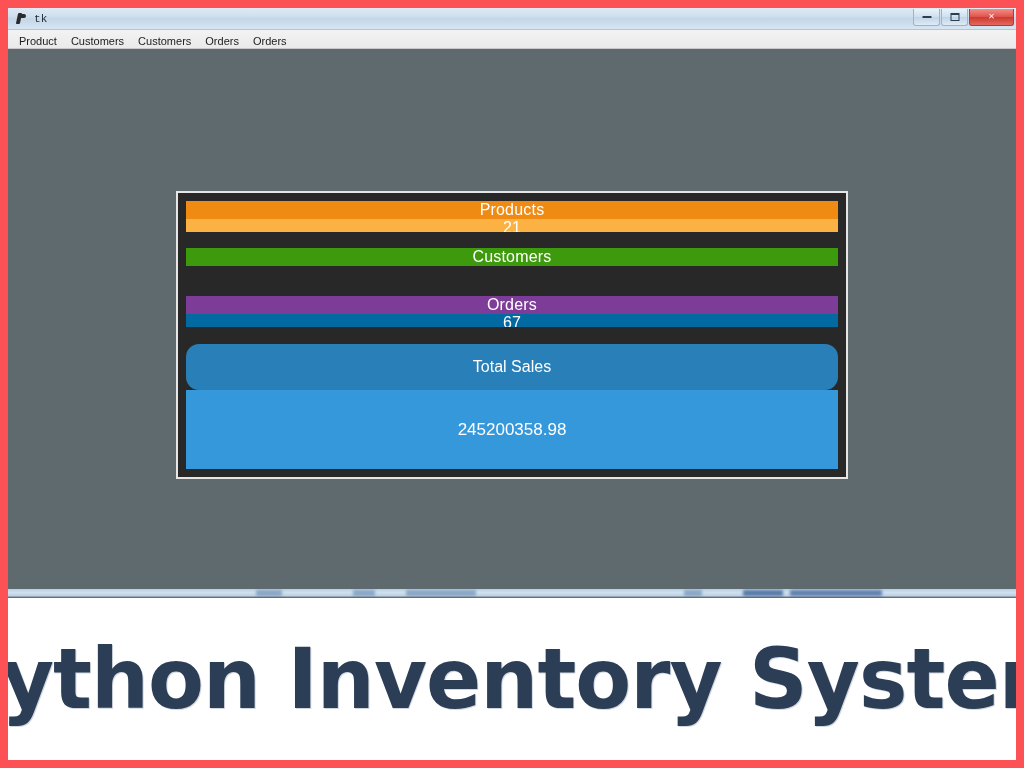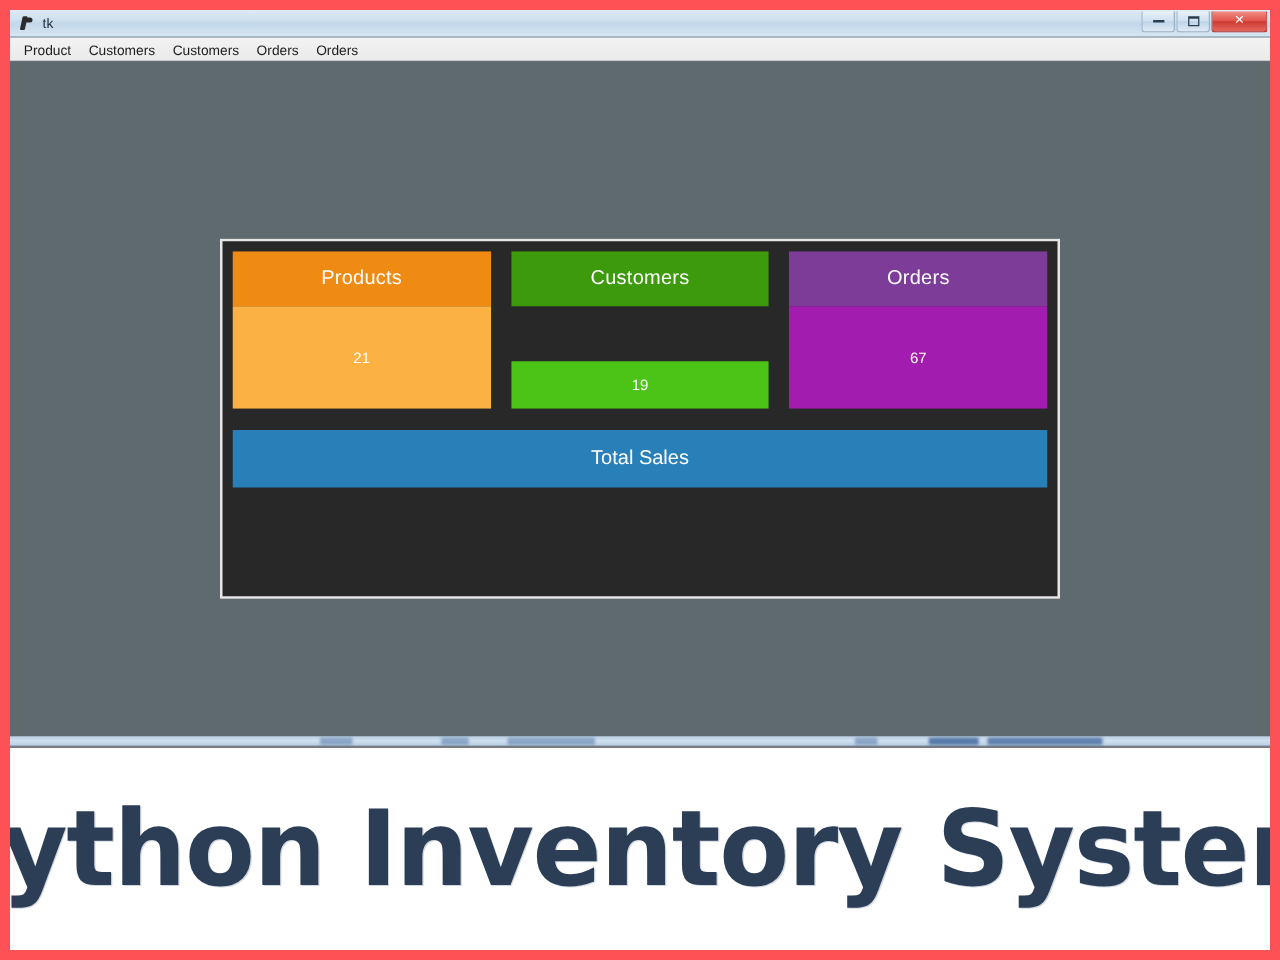--- a/index.html
+++ b/index.html
@@ -38,20 +38,21 @@
     position: relative;
     height: 22px;
     flex: 0 0 22px;
     background: linear-gradient(to bottom,
                 #dfeaf4 0%, #cfe0ee 38%, #c2d7e9 52%, #d7e6f2 100%);
     border-bottom: 1px solid #b3c6d6;
     display: flex;
     align-items: center;
     padding-left: 6px;
     filter: blur(0.2px);
+    font-family: Liberation Mono, monospace;
   }
   #title-bar .tk-logo {
     width: 13px; height: 13px;
     margin-right: 7px;
     position: relative;
     display: inline-block;
   }
   #title-bar .tk-logo::before {
     content: "";
     position: absolute;
@@ -149,20 +150,21 @@
     padding: 8px;
     display: flex;
     flex-direction: column;
     gap: 17px;
   }
 
   #top-row {
     display: flex;
     gap: 16px;
     height: 130px;
+    flex-direction: column;
   }
 
   .stat-card {
     flex: 1 1 0;
     display: flex;
     flex-direction: column;
     overflow: hidden;
   }
   .stat-card .card-header {
     height: 44px;
@@ -172,37 +174,38 @@
     color: #ffffff;
     font-size: 16px;
     letter-spacing: .2px;
   }
   .stat-card .card-value {
     flex: 1 1 auto;
     display: flex;
     align-items: center;
     justify-content: center;
     color: #ffffff;
-    font-size: 12px;
+    font-size: 16px;
   }
 
   
   #total-sales-card {
     height: 128px;
     display: flex;
     flex-direction: column;
     overflow: hidden;
   }
   #total-sales-card .card-header {
     height: 46px;
     display: flex;
     align-items: center;
     justify-content: center;
     color: #ffffff;
     font-size: 16px;
+    border-radius: 13px;
   }
   #total-sales-card .card-value {
     flex: 1 1 auto;
     display: flex;
     align-items: center;
     justify-content: center;
     color: #ffffff;
     font-size: 17px;
   }
 
@@ -286,27 +289,28 @@
             <div class="card-value" style="background: rgb(252, 178, 66);">21</div>
           </div>
 
           <div class="stat-card">
             <div class="card-header" style="background: rgb(61, 154, 12);">Customers</div>
             <div class="card-value" style="background: rgb(76, 196, 23); margin-top: 44px;">19</div>
           </div>
 
           <div class="stat-card">
             <div class="card-header" style="background: rgb(125, 60, 152);">Orders</div>
-            <div class="card-value" style="background: #a21caf;">67</div>
+            <div class="card-value" style="background: #0369a1;">67</div>
           </div>
 
         </div>
 
         <div id="total-sales-card">
           <div class="card-header" style="background: rgb(41, 128, 185);">Total Sales</div>
+          <div class="card-value" style="background: rgb(52, 152, 219);">245200358.98</div>
         </div>
 
       </div>
 
       <div id="status-strip">
         <div class="blob" style="left:248px; width:26px;"></div>
         <div class="blob" style="left:345px; width:22px;"></div>
         <div class="blob" style="left:398px; width:70px;"></div>
         <div class="blob" style="left:676px; width:18px;"></div>
         <div class="blob" style="left:735px; width:40px; background:rgba(40,80,140,.7);"></div>

